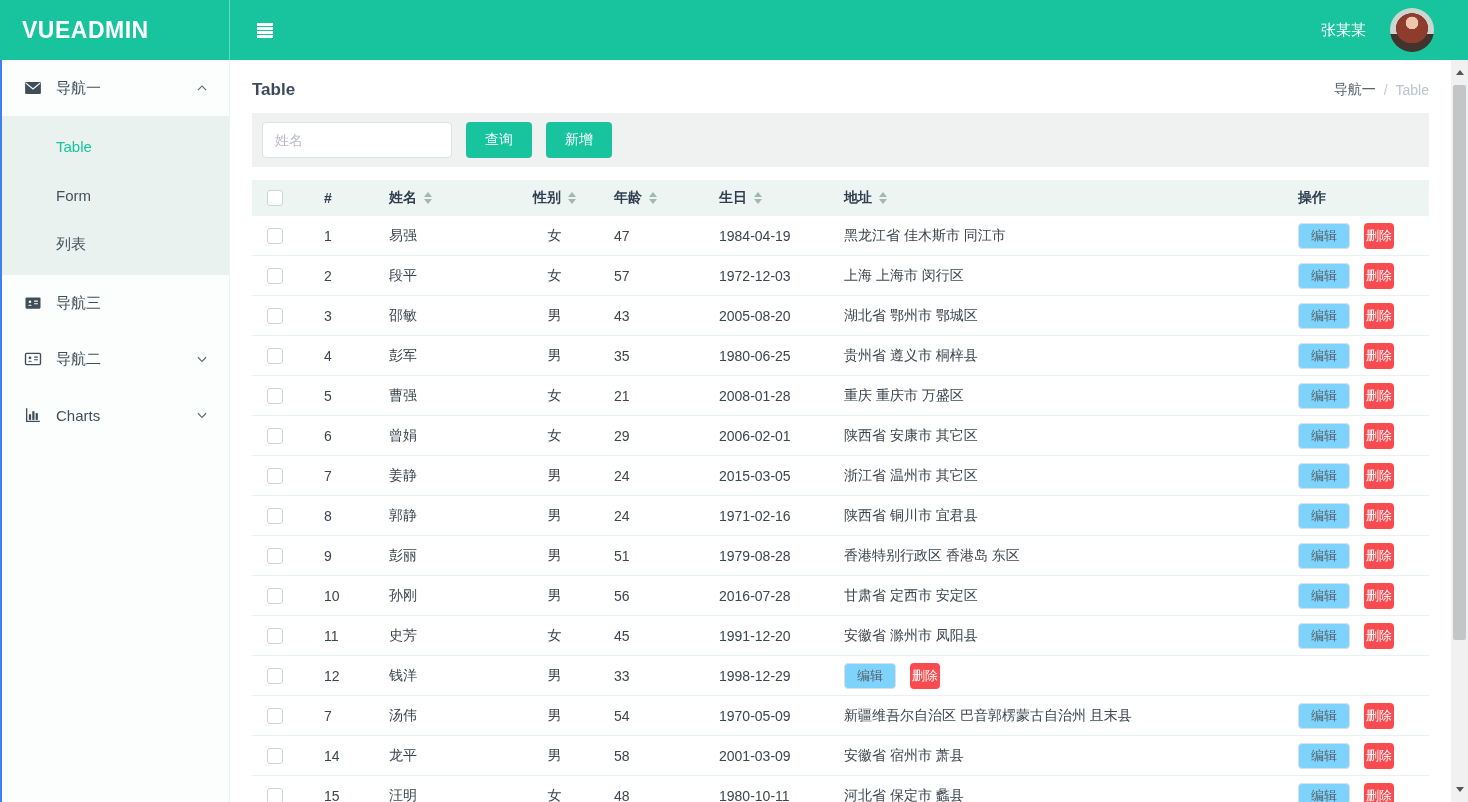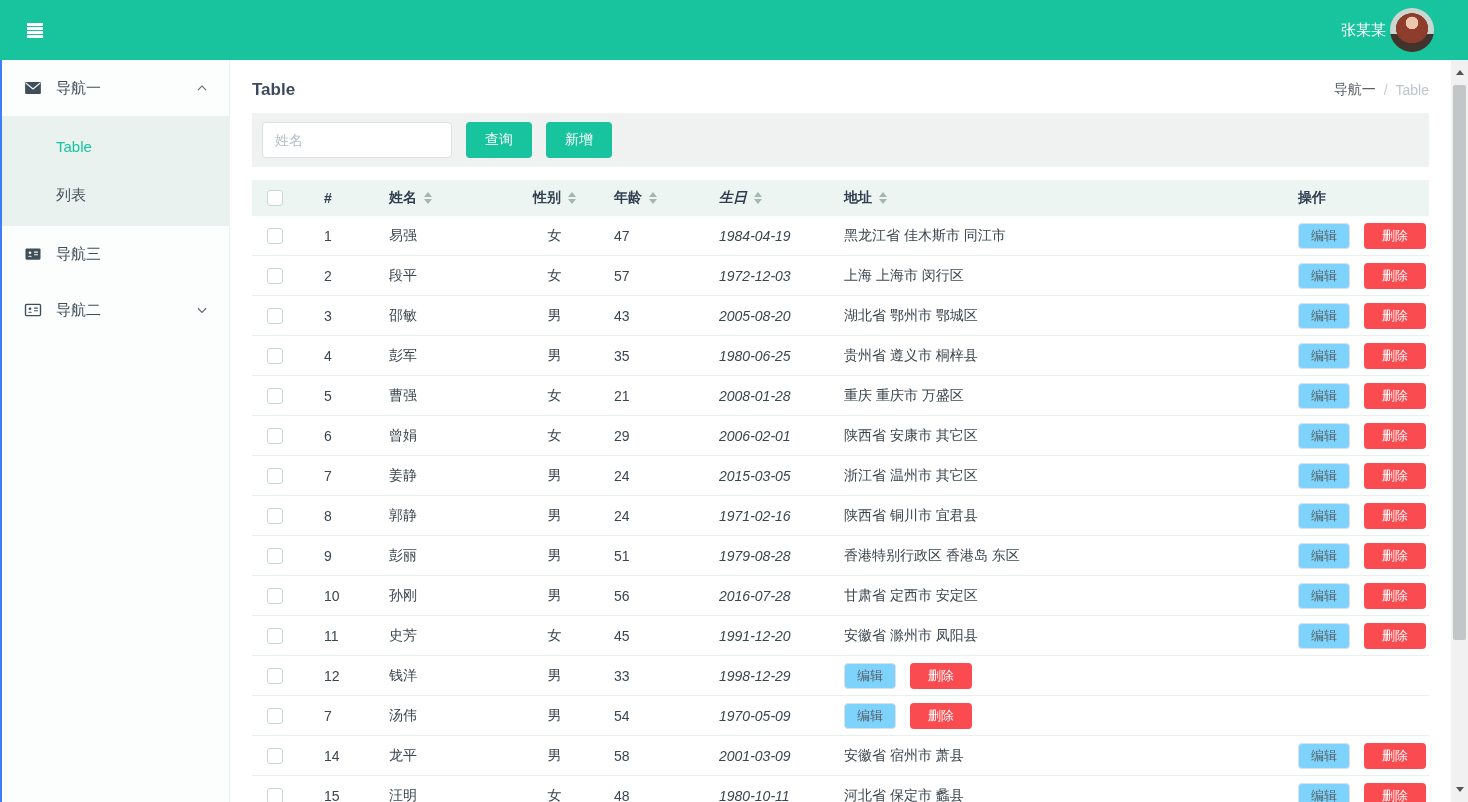--- a/index.html
+++ b/index.html
@@ -14,21 +14,21 @@
   html,body{width:1468px;height:802px;overflow:hidden;}
   body{font-family:"Liberation Sans","DejaVu Sans",sans-serif;background:#fff;position:relative;}
 
   
   .topbar{height:60px;background:var(--primary);display:flex;align-items:center;position:relative;z-index:5;}
   .logo{width:230px;height:60px;display:flex;align-items:center;padding-left:22px;color:#fff;
         font-size:23px;font-weight:700;letter-spacing:.5px;border-right:1px solid rgba(255,255,255,.35);}
   .menu-toggle{margin-left:22px;width:26px;height:26px;display:flex;align-items:center;justify-content:center;cursor:pointer;}
   .hamburger{width:16px;height:15px;background:repeating-linear-gradient(to bottom,#fff 0 3px,rgba(0,0,0,0) 3px 4px);}
   .top-spacer{flex:1;}
-  .user-area{display:flex;align-items:center;gap:4px;padding-right:34px;}
+  .user-area{display:flex;align-items:center;gap:24px;padding-right:34px;}
   .user-name{color:#fff;font-size:15px;}
   .avatar{width:44px;height:44px;border-radius:50%;overflow:hidden;
       background:
         radial-gradient(circle at 50% 34%, #ecc7ad 0 17%, rgba(0,0,0,0) 18%),
         radial-gradient(ellipse 62% 58% at 50% 46%, #8e3c2c 0 58%, rgba(0,0,0,0) 60%),
         linear-gradient(to bottom, #ccd6d1 0 58%, #42332d 58% 100%);}
 
   
   .main{display:flex;height:742px;}
   .sidebar{width:230px;background:#fcfdfd;border-right:1px solid #eef2f1;position:relative;}
@@ -62,49 +62,50 @@
   
   .tbl{width:100%;}
   .tr{display:flex;align-items:center;height:40px;border-bottom:1px solid var(--border);font-size:14px;color:#3c454d;}
   .tr.head{height:36px;background:var(--thead-bg);font-weight:700;color:#2f3e50;border-bottom:none;}
   .td,.th{padding-left:14px;display:flex;align-items:center;overflow:hidden;white-space:nowrap;}
   .c-check{width:58px;flex:none;padding-left:15px;}
   .c-index{width:65px;flex:none;}
   .c-name{width:120px;flex:none;}
   .c-gender{width:105px;flex:none;justify-content:center;}
   .c-age{width:105px;flex:none;}
-  .c-bday{width:125px;flex:none;font-style:italic;}
+  .c-bday{width:125px;flex:none;}
   .c-addr{flex:1;min-width:0;}
   .c-act{width:145px;flex:none;}
 
   .checkbox{width:16px;height:16px;border:1px solid #c9d6d2;border-radius:3px;background:#fff;cursor:pointer;flex:none;}
 
   .sort{display:inline-flex;flex-direction:column;margin-left:7px;gap:2px;}
   .sort i{display:block;width:0;height:0;border-left:4px solid transparent;border-right:4px solid transparent;}
   .sort .up{border-bottom:5px solid #a3b6b0;}
   .sort .down{border-top:5px solid #a3b6b0;}
 
   .btn-edit{height:26px;padding:0 12px;border:1px solid #dcdfe6;border-radius:4px;background:#7dd3fc;color:#5a6268;
             font-size:13px;cursor:pointer;font-family:inherit;}
-  .btn-del{height:26px;padding:0 18px;border:none;border-radius:4px;background:var(--danger);color:#fff;
+  .btn-del{height:26px;padding:0 2px;border:none;border-radius:4px;background:var(--danger);color:#fff;
            font-size:13px;margin-left:14px;cursor:pointer;font-family:Liberation Serif, serif;}
 
   
   .scrollbar{width:17px;background:#f1f1f1;position:relative;flex:none;}
   .sb-arrow{position:absolute;left:0;width:17px;height:17px;display:flex;align-items:center;justify-content:center;cursor:pointer;}
   .sb-arrow.up{top:4px;}
   .sb-arrow.down{bottom:4px;}
   .tri-up{width:0;height:0;border-left:4px solid transparent;border-right:4px solid transparent;border-bottom:5px solid #555;}
   .tri-down{width:0;height:0;border-left:4px solid transparent;border-right:4px solid transparent;border-top:5px solid #555;}
   .sb-thumb{position:absolute;left:2px;top:25px;width:13px;height:555px;background:#c2c6c6;border-radius:2px;cursor:pointer;}
 </style>
 </head>
 <body>
 
 <div class="topbar">
+  <div class="logo">VUEADMIN</div>
   <div class="menu-toggle">
     <span class="hamburger"></span>
   </div>
   <div class="top-spacer"></div>
   <div class="user-area">
     <span class="user-name">张某某</span>
     <span class="avatar"></span>
   </div>
 </div>
 
@@ -119,20 +120,21 @@
         <path d="M2.5 5.5L12 13.2 21.5 5.5" stroke="#fcfdfd" stroke-width="1.7" fill="none"></path>
       </svg>
       <span class="nav-label">导航一</span>
       <svg class="chev" viewBox="0 0 24 24">
         <path d="M5 15.5l7-7 7 7" stroke="#5a6a72" stroke-width="2" fill="none"></path>
       </svg>
     </div>
 
     <div class="submenu">
       <div class="submenu-item active">Table</div>
+      <div class="submenu-item">Form</div>
       <div class="submenu-item">列表</div>
     </div>
 
     <div class="nav-item">
       <svg class="nav-icon" viewBox="0 0 24 24">
         <rect x="2" y="4.5" width="20" height="15" rx="1.5" fill="#3e4f5a"></rect>
         <circle cx="8" cy="10.3" r="1.8" fill="#fcfdfd"></circle>
         <path d="M5.3 15.7c.6-2 4.8-2 5.4 0z" fill="#fcfdfd"></path>
         <path d="M13.5 9.5h5M13.5 13h5" stroke="#fcfdfd" stroke-width="1.6"></path>
       </svg>
@@ -145,20 +147,32 @@
         <circle cx="8" cy="10.3" r="1.8" fill="#3e4f5a"></circle>
         <path d="M5.3 15.7c.6-2 4.8-2 5.4 0z" fill="#3e4f5a"></path>
         <path d="M13.5 9.5h5M13.5 13h5" stroke="#3e4f5a" stroke-width="1.6"></path>
       </svg>
       <span class="nav-label">导航二</span>
       <svg class="chev" viewBox="0 0 24 24">
         <path d="M5 9l7 7 7-7" stroke="#5a6a72" stroke-width="2" fill="none"></path>
       </svg>
     </div>
 
+    <div class="nav-item">
+      <svg class="nav-icon" viewBox="0 0 24 24">
+        <path d="M3.5 3v17.5H21" stroke="#3e4f5a" stroke-width="1.8" fill="none"></path>
+        <rect x="6.5" y="11" width="3" height="7.5" fill="#3e4f5a"></rect>
+        <rect x="11" y="7" width="3" height="11.5" fill="#3e4f5a"></rect>
+        <rect x="15.5" y="9.5" width="3" height="9" fill="#3e4f5a"></rect>
+      </svg>
+      <span class="nav-label">Charts</span>
+      <svg class="chev" viewBox="0 0 24 24">
+        <path d="M5 9l7 7 7-7" stroke="#5a6a72" stroke-width="2" fill="none"></path>
+      </svg>
+    </div>
   </div>
 
   <div class="content">
     <div class="content-head">
       <div class="page-title">Table</div>
       <div class="breadcrumb">
         <span class="bc-parent">导航一</span>
         <span class="bc-sep">/</span>
         <span class="bc-current">Table</span>
       </div>
@@ -400,20 +414,21 @@
           </div>
           <div class="tr">
             <div class="td c-check">
               <span class="checkbox"></span>
             </div>
             <div class="td c-index">7</div>
             <div class="td c-name">汤伟</div>
             <div class="td c-gender">男</div>
             <div class="td c-age">54</div>
             <div class="td c-bday">1970-05-09</div>
+            <div class="td c-addr">新疆维吾尔自治区 巴音郭楞蒙古自治州 且末县</div>
             <div class="td c-act">
               <button class="btn-edit">编辑</button>
               <button class="btn-del">删除</button>
             </div>
           </div>
           <div class="tr">
             <div class="td c-check">
               <span class="checkbox"></span>
             </div>
             <div class="td c-index">14</div>

